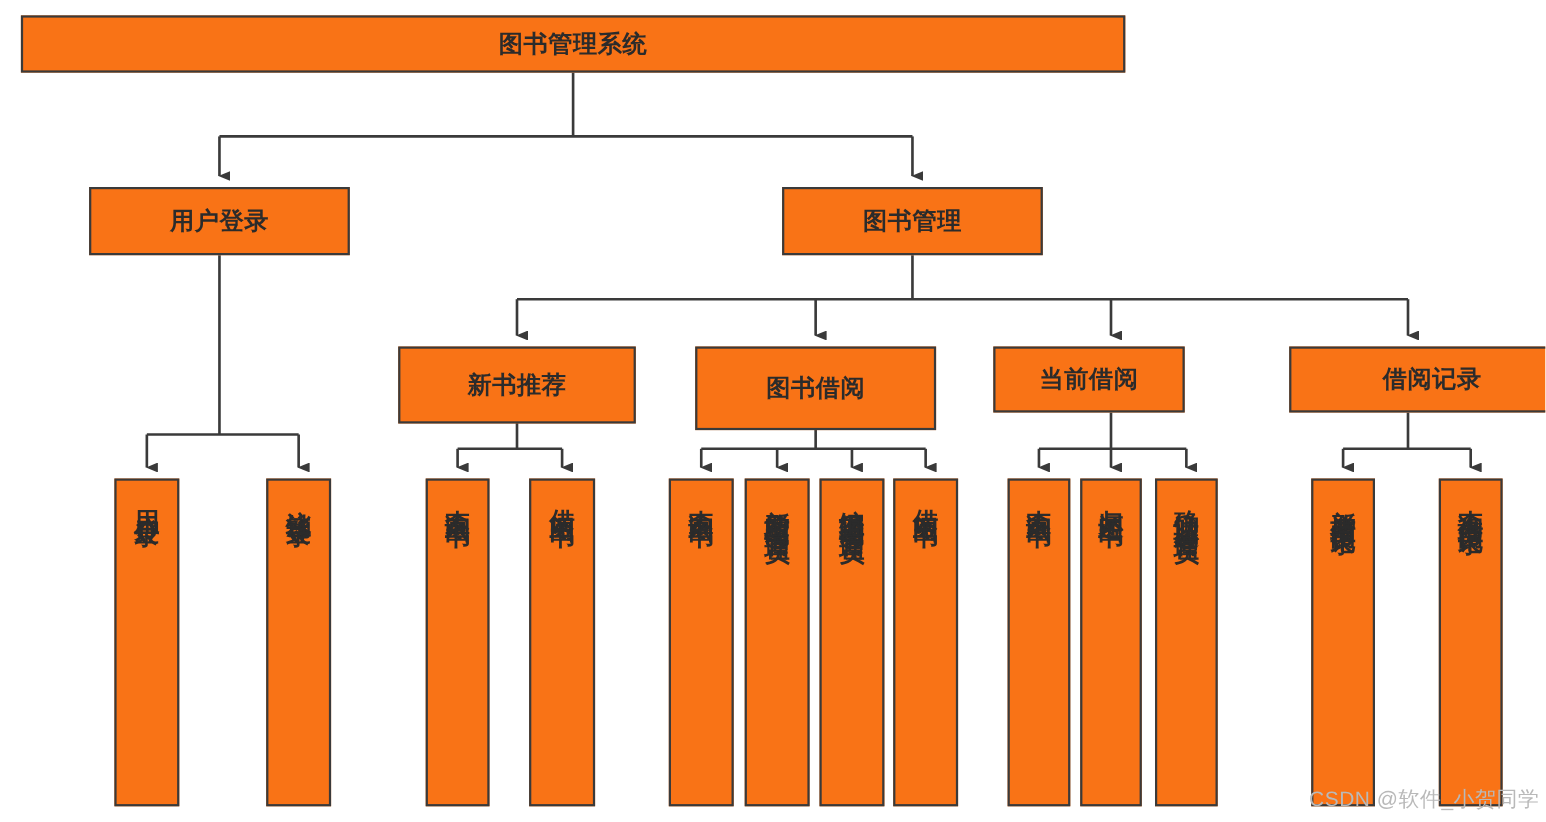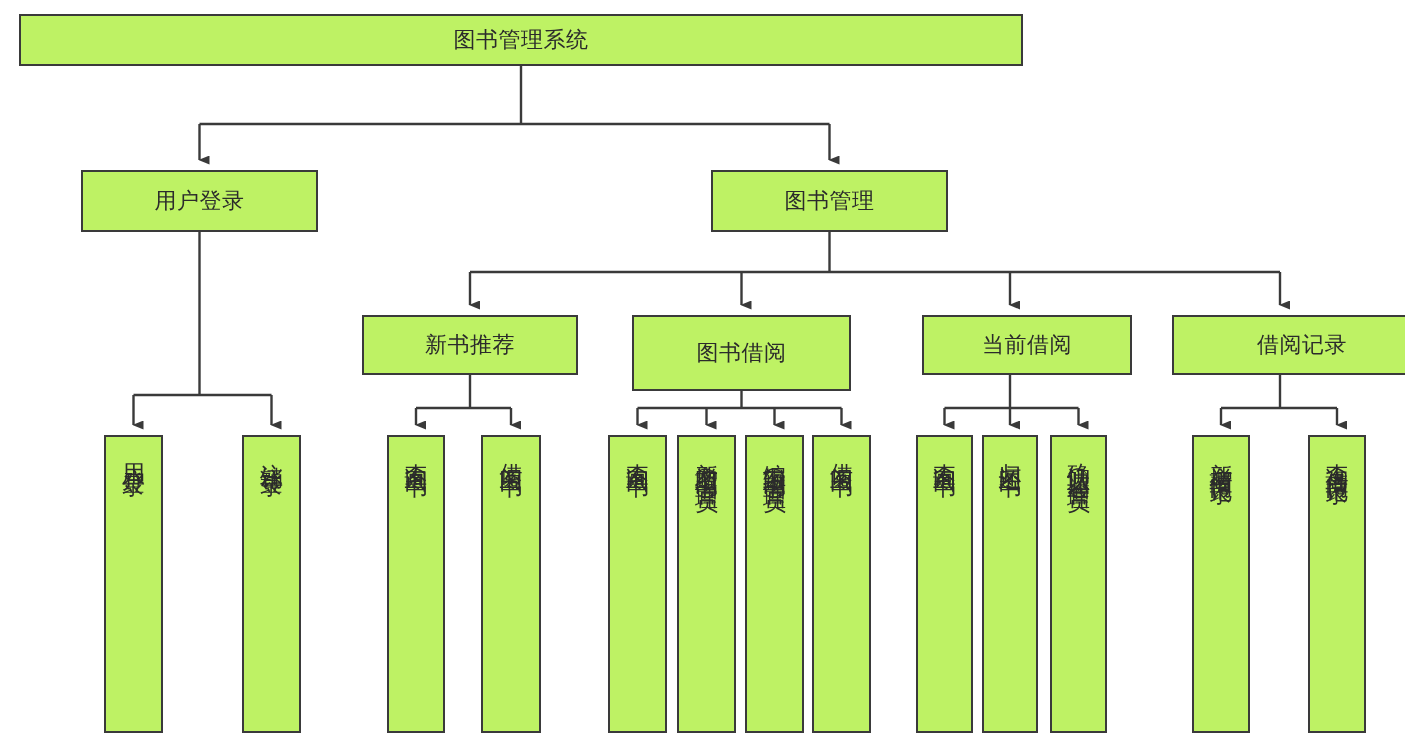--- a/index.html
+++ b/index.html
@@ -21,25 +21,26 @@
     position: absolute;
     left: 0;
     top: 0;
     width: 1405px;
     height: 747px;
   }
   .node-box {
     position: absolute;
     box-sizing: border-box;
     border: 2px solid #3a3a3a;
-    background: #bef264;
+    background: #f97316;
     display: flex;
     align-items: center;
     justify-content: center;
     color: #2b2b2b;
+    font-weight: bold;
   }
   .node-label {
     font-size: 22px;
     line-height: 1.1;
     letter-spacing: 0.5px;
     white-space: nowrap;
     color: #2b2b2b;
   }
   .node-box.vertical {
     align-items: flex-start;
@@ -113,27 +114,27 @@
   <div id="nodes-layer">
       <div class="node-box" style="left: 19px; top: 14px; width: 1004px; height: 52px;">
         <span class="node-label">图书管理系统</span>
       </div>
       <div class="node-box" style="left: 81px; top: 170px; width: 237px; height: 62px;">
         <span class="node-label">用户登录</span>
       </div>
       <div class="node-box" style="left: 711px; top: 170px; width: 237px; height: 62px; justify-content: center;">
         <span class="node-label">图书管理</span>
       </div>
-      <div class="node-box" style="left: 362px; top: 315px; width: 216px; height: 60px; justify-content: center;">
+      <div class="node-box" style="left: 362px; top: 315px; width: 216px; height: 70px; justify-content: center;">
         <span class="node-label">新书推荐</span>
       </div>
       <div class="node-box" style="left: 632px; top: 315px; width: 219px; height: 76px;">
         <span class="node-label">图书借阅</span>
       </div>
-      <div class="node-box" style="left: 903px; top: 315px; width: 210px; height: 60px; margin-left: 19px;">
+      <div class="node-box" style="left: 903px; top: 315px; width: 174px; height: 60px;">
         <span class="node-label">当前借阅</span>
       </div>
       <div class="node-box" style="left: 1172px; top: 315px; width: 260px; height: 60px;">
         <span class="node-label">借阅记录</span>
       </div>
       <div class="node-box vertical" style="left: 104px; top: 435px; width: 59px; height: 298px;">
         <span class="node-label">用户登录</span>
       </div>
       <div class="node-box vertical" style="left: 242px; top: 435px; width: 59px; height: 298px;">
         <span class="node-label">注销登录</span>
@@ -166,14 +167,15 @@
         <span class="node-label">确认归还（管理员）</span>
       </div>
       <div class="node-box vertical" style="left: 1192px; top: 435px; width: 58px; height: 298px;">
         <span class="node-label">新增借阅记录</span>
       </div>
       <div class="node-box vertical" style="left: 1308px; top: 435px; width: 58px; height: 298px;">
         <span class="node-label">查询借阅记录</span>
       </div>
     </div>
 
+  <div class="watermark" style="left:1190px; top:714px;">CSDN @软件_小贺同学</div>
 
 </div>
 
 </body></html>

